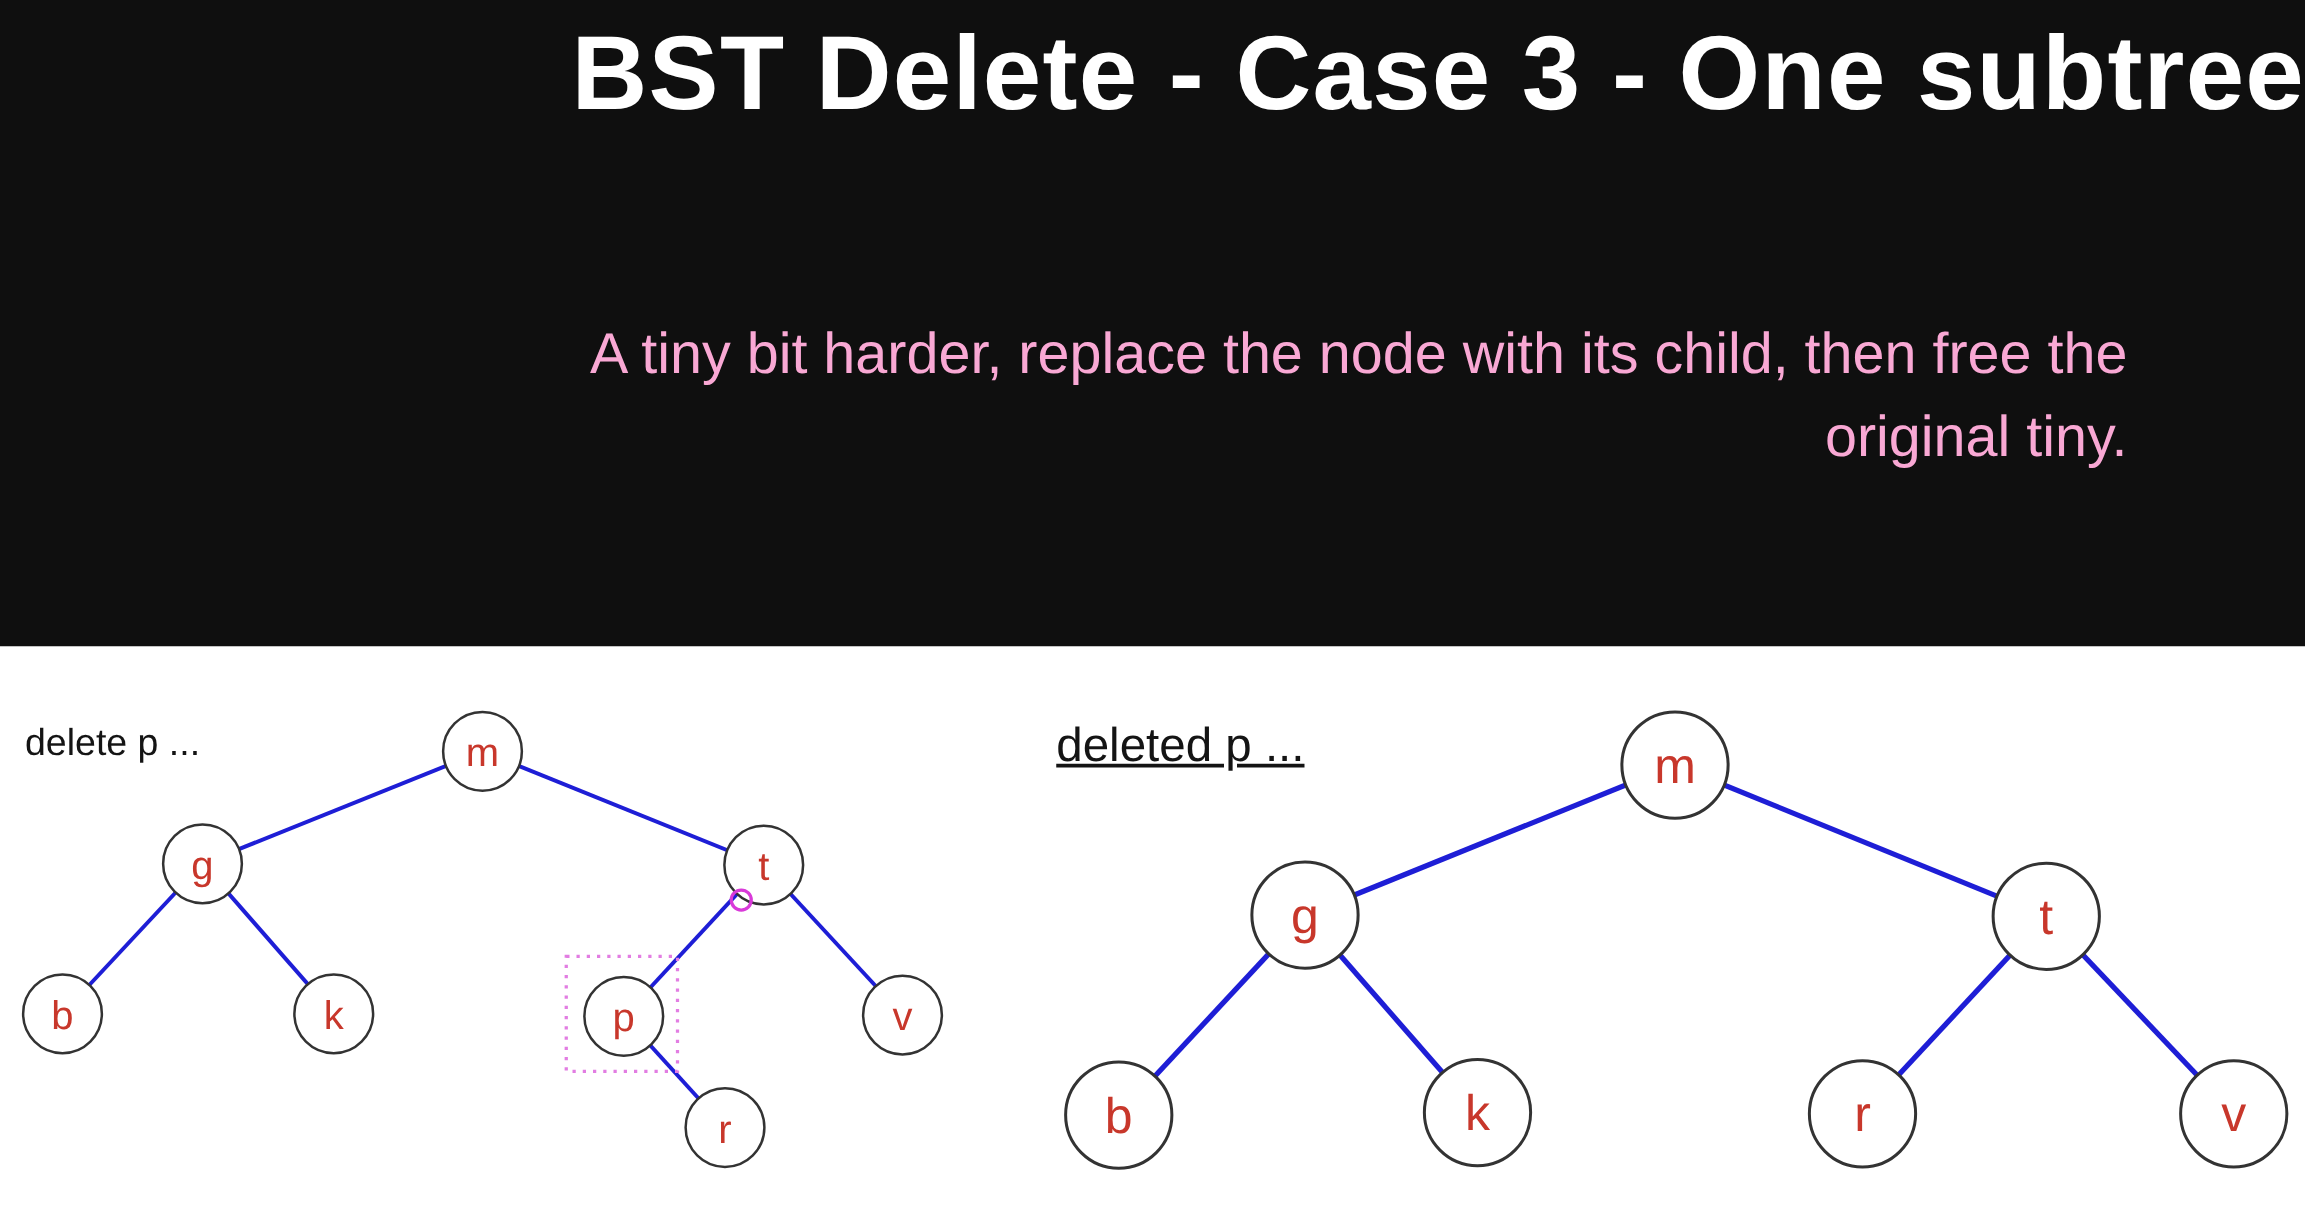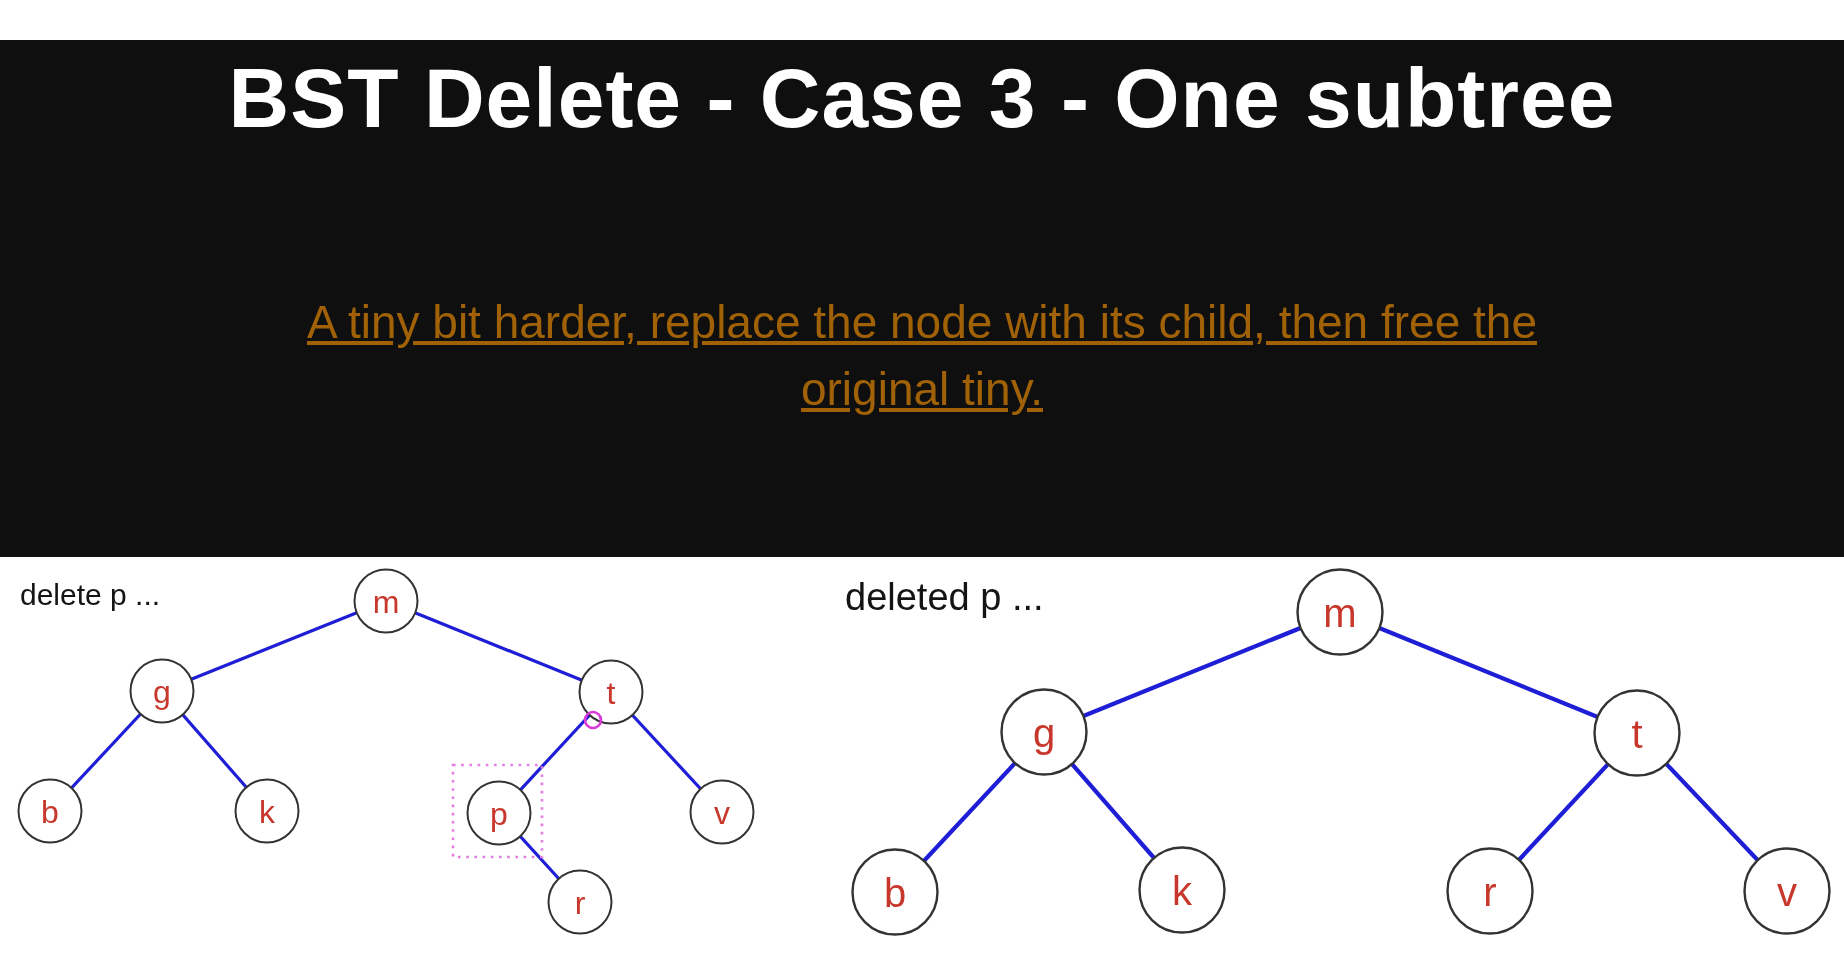--- a/index.html
+++ b/index.html
@@ -9,53 +9,51 @@
     font-family: "Liberation Sans", "DejaVu Sans", sans-serif;
     overflow: hidden;
   }
   .stage { position: relative; width: 1844px; height: 980px; }
 
   
   .header {
     position: absolute; left: 0; top: 0;
     width: 1844px; height: 517px;
     background: #0f0f0f;
-    text-align: center;
-    margin-top: 40px;
+    text-align: right;
   }
   .title {
     margin: 0 auto; padding-top: 10px;
     color: #ffffff;
     font-size: 84px; font-weight: 800;
     letter-spacing: 1px; line-height: 1.15;
     white-space: nowrap;
   }
   .subtitle {
     margin: 142px auto 0 auto;
     max-width: 1560px;
-    color: #a16207;
+    color: #f9a8d4;
     font-size: 46px; font-weight: 300;
     line-height: 67px;
-    text-decoration: underline;
   }
 
   
   .diagram-svg {
     position: absolute; left: 0; top: 0;
     width: 1844px; height: 980px;
   }
   .diagram-svg text { font-family: "Liberation Sans", "DejaVu Sans", sans-serif; }
 
   .tree-caption {
     position: absolute;
     color: #141414;
     white-space: nowrap;
   }
   .caption-before { left: 20px;  top: 578px; font-size: 30px; }
-  .caption-after  { left: 845px; top: 576px; font-size: 38px; }
+  .caption-after  { left: 845px; top: 576px; font-size: 38px; text-decoration: underline; }
 </style>
 </head>
 <body>
 
 <div class="stage">
 
   <div class="header">
     <div class="title">BST Delete - Case 3 - One subtree</div>
     <div class="subtitle">
       <div>A tiny bit harder, replace the node with its child, then free the</div>

